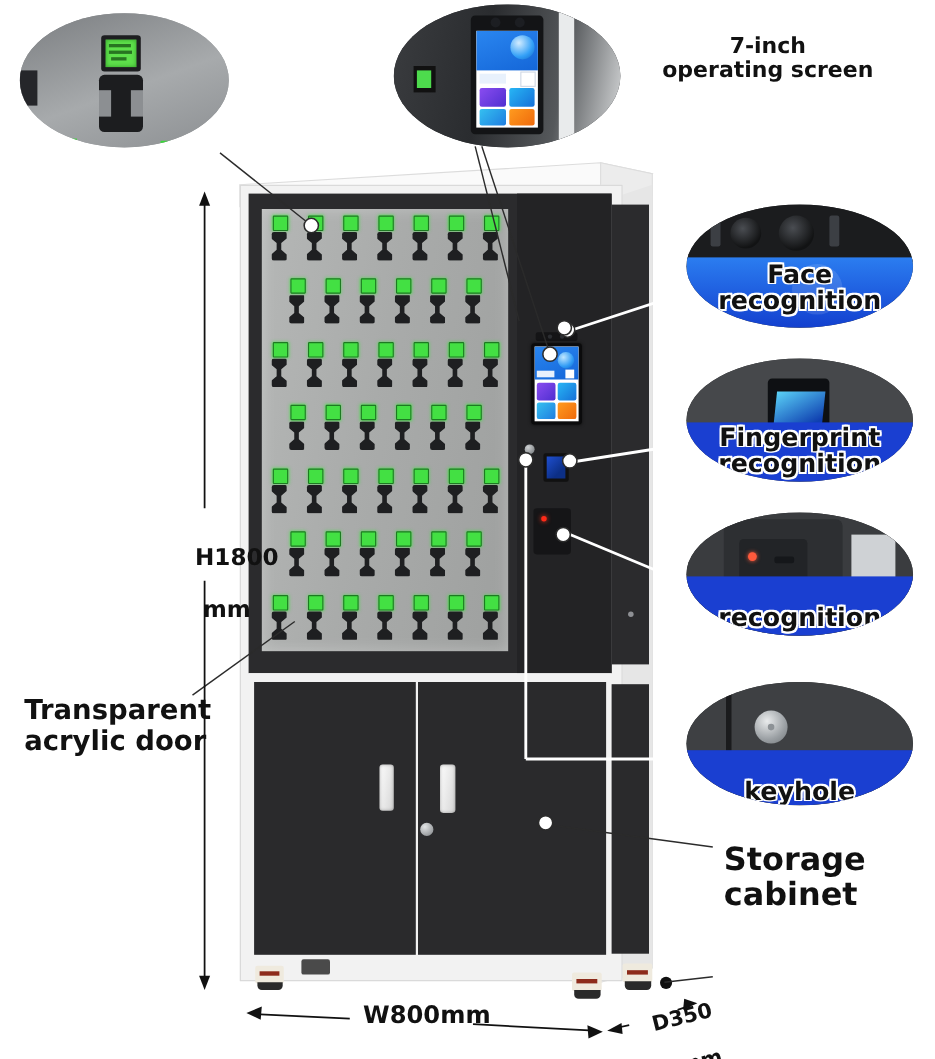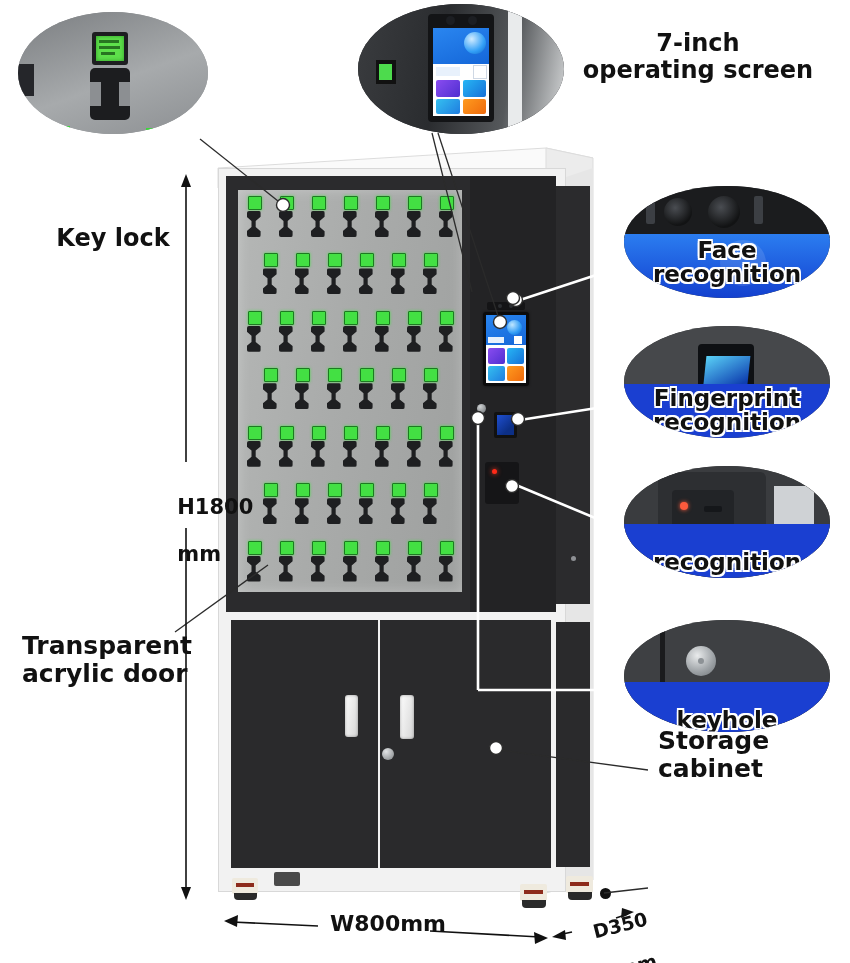--- a/index.html
+++ b/index.html
@@ -309,21 +309,20 @@
     <div style="position:absolute;left:83px;top:40px;width:14px;height:3px;background:#1a5a16;opacity:.8;"></div>
     <div style="position:absolute;left:72px;top:56px;width:40px;height:52px;background:#1c1d1f;
                 border-radius:5px;"></div>
     <div style="position:absolute;left:72px;top:70px;width:11px;height:24px;background:
                 linear-gradient(90deg,#8c8f92,#8c8f92);"></div>
     <div style="position:absolute;left:101px;top:70px;width:11px;height:24px;background:#8c8f92;"></div>
     <div style="position:absolute;left:28px;top:114px;width:24px;height:14px;background:#3ad83a;"></div>
     <div style="position:absolute;left:128px;top:116px;width:24px;height:14px;background:#3ad83a;"></div>
     <div style="position:absolute;left:0;top:52px;width:16px;height:32px;background:#25262a;"></div>
   </div>
-  <div class="lbl c" style="left:40px;top:225px;width:146px;font-size:24px;">Key lock</div>
 
   <div style="position:absolute;left:358px;top:4px;width:206px;height:130px;border-radius:50%;
               overflow:hidden;background:#2e3033;">
     <div style="position:absolute;left:0;top:0;right:0;bottom:0;
                 background:linear-gradient(100deg,#3a3c3f 0%,#2a2c2f 40%,#55585b 72%,#d8dadb 100%);"></div>
     <div style="position:absolute;left:18px;top:56px;width:20px;height:24px;background:#111;"></div>
     <div style="position:absolute;left:21px;top:60px;width:13px;height:16px;background:#4ddb4d;"></div>
     <div style="position:absolute;left:70px;top:10px;width:66px;height:108px;background:#131416;border-radius:4px;"></div>
     <div style="position:absolute;left:88px;top:12px;width:9px;height:9px;border-radius:50%;background:#1c1e22;"></div>
     <div style="position:absolute;left:110px;top:12px;width:9px;height:9px;border-radius:50%;background:#1c1e22;"></div>
@@ -338,21 +337,21 @@
                   background:linear-gradient(135deg,#8a4cf0,#4f2fd0);"></div>
       <div style="position:absolute;left:30px;top:52px;width:23px;height:17px;border-radius:2px;
                   background:linear-gradient(135deg,#27b6f5,#1670d8);"></div>
       <div style="position:absolute;left:3px;top:71px;width:24px;height:15px;border-radius:2px;
                   background:linear-gradient(135deg,#35c0f0,#1f7de0);"></div>
       <div style="position:absolute;left:30px;top:71px;width:23px;height:15px;border-radius:2px;
                   background:linear-gradient(135deg,#ff9b1f,#ef6a0c);"></div>
     </div>
     <div style="position:absolute;left:150px;top:0;width:14px;height:130px;background:#e9ebec;"></div>
   </div>
-  <div class="lbl c" style="left:558px;top:30px;width:280px;font-size:24px;">7-inch
+  <div class="lbl c" style="left:558px;top:30px;width:280px;font-size:20px;">7-inch
 operating screen</div>
 
   <div class="bubble" style="left:624px;top:186px;width:206px;height:112px;text-decoration:underline;">
     <div style="position:absolute;left:0;top:0;right:0;height:52px;background:#1b1c1e;"></div>
     <div style="position:absolute;left:40px;top:12px;width:28px;height:28px;border-radius:50%;
                 background:radial-gradient(circle at 40% 35%,#4a4d52,#121314 70%);"></div>
     <div style="position:absolute;left:84px;top:10px;width:32px;height:32px;border-radius:50%;
                 background:radial-gradient(circle at 40% 35%,#4a4d52,#121314 70%);"></div>
     <div style="position:absolute;left:22px;top:12px;width:9px;height:26px;background:#3c3f44;border-radius:2px;"></div>
     <div style="position:absolute;left:130px;top:10px;width:9px;height:28px;background:#3c3f44;border-radius:2px;"></div>
@@ -387,29 +386,29 @@
   <div class="bubble" style="left:624px;top:620px;width:206px;height:112px;">
     <div style="position:absolute;left:0;top:0;right:0;bottom:0;background:#3e4043;"></div>
     <div style="position:absolute;left:36px;top:0;width:5px;height:80px;background:#1a1b1d;"></div>
     <div style="position:absolute;left:62px;top:26px;width:30px;height:30px;border-radius:50%;
                 background:radial-gradient(circle at 38% 32%,#e9ebec,#9ba0a4 60%,#6f7478);"></div>
     <div style="position:absolute;left:74px;top:38px;width:6px;height:6px;border-radius:50%;background:#8d9296;"></div>
     <div class="bub-band" style="top:62px;height:50px;"></div>
     <div class="bub-txt" style="top:88px;font-size:23px;">keyhole</div>
   </div>
 
-  <div class="lbl" style="left:148px;top:472px;width:80px;font-size:21px;text-align:left;">
+  <div class="lbl" style="left:148px;top:472px;width:80px;font-size:21px;text-align:right;">
     <span>H1800</span><br>
     <span>mm</span>
   </div>
 
   <div class="lbl" style="left:22px;top:632px;font-size:25px;">Transparent
 acrylic door</div>
 
-  <div class="lbl" style="left:658px;top:727px;font-size:25px;">Storage
+  <div class="lbl" style="left:658px;top:765px;font-size:29px;">Storage
 cabinet</div>
 
 
   <div class="lbl" style="left:330px;top:912px;font-size:22px;">W800mm</div>
 
   <div class="lbl" style="left:560px;top:908px;font-size:19px;text-align:center;transform:rotate(-14deg);transform-origin:left top;">
     <span>D350</span><br>
     <span style="display:inline-block;margin-left:14px;">mm</span>
   </div>
 

